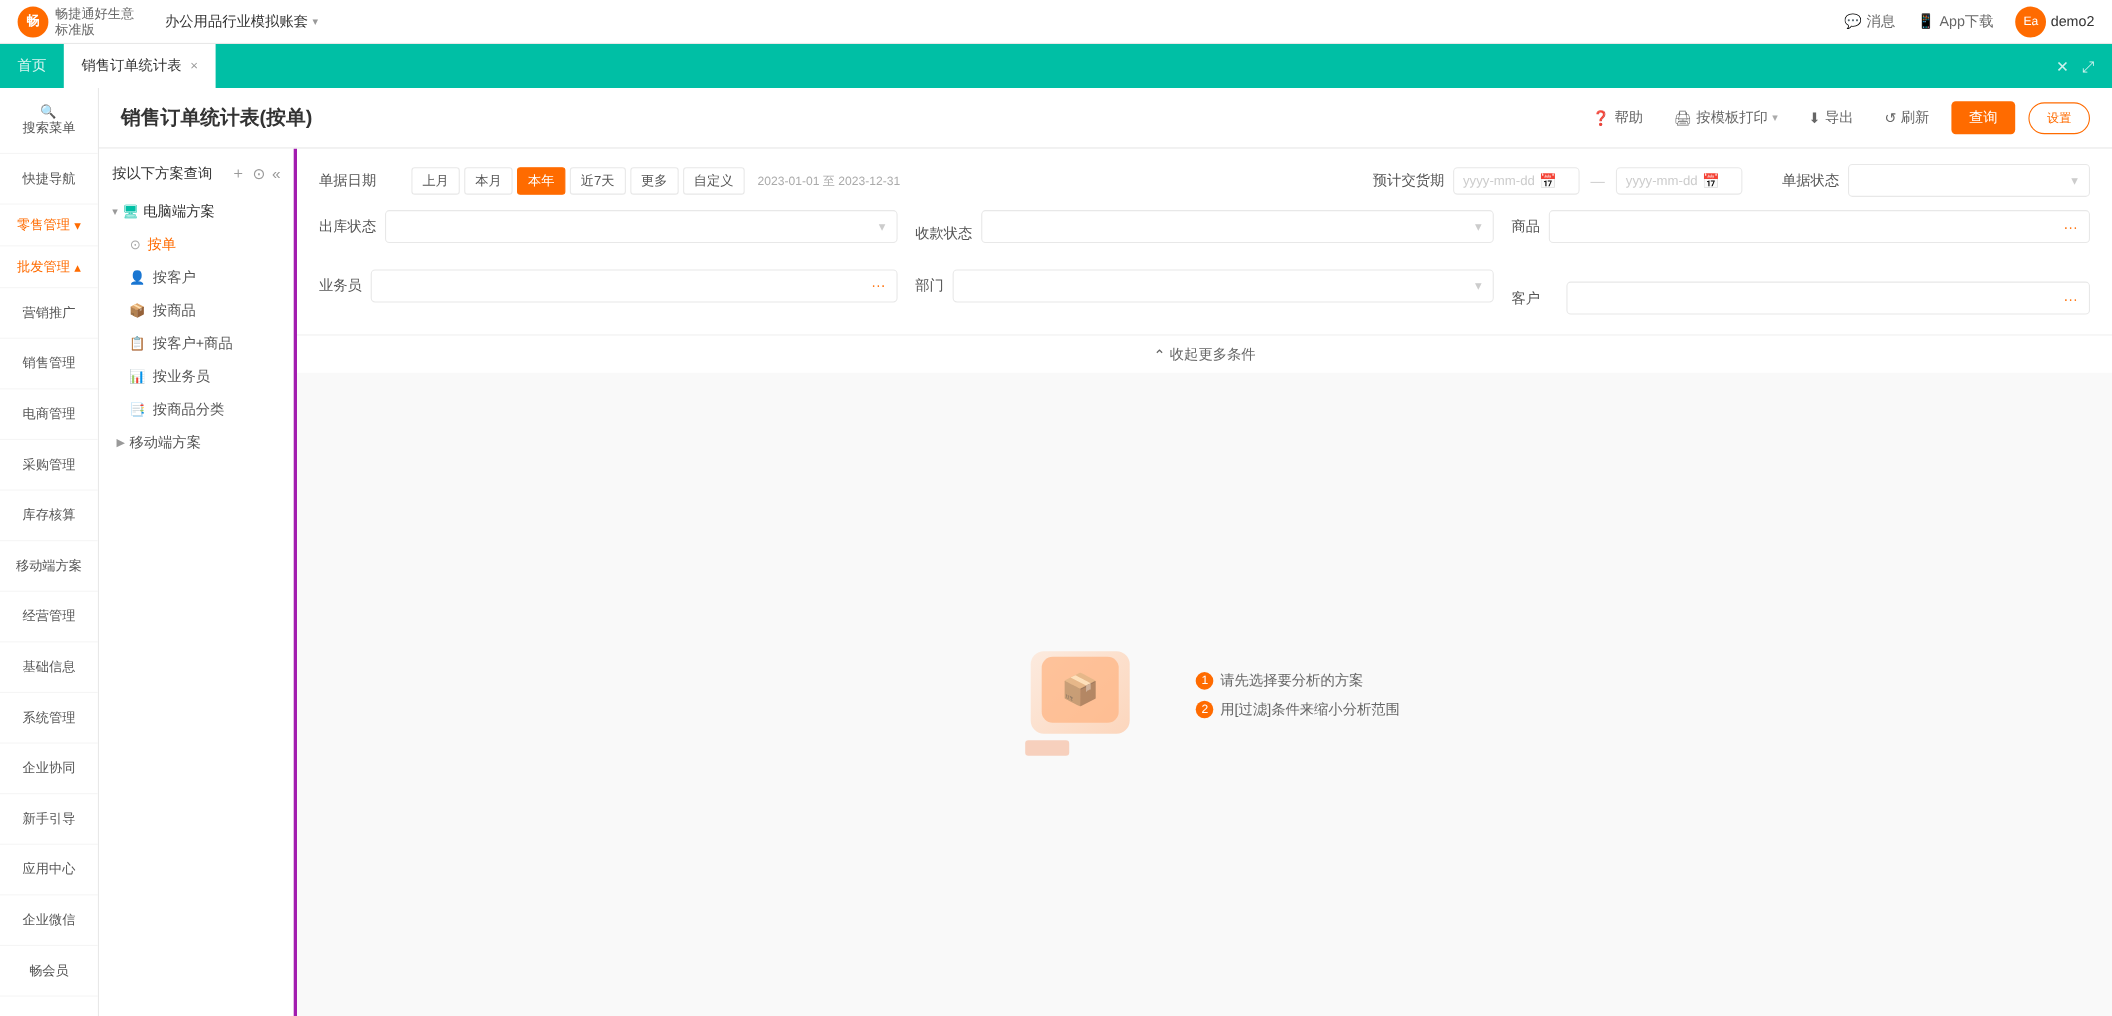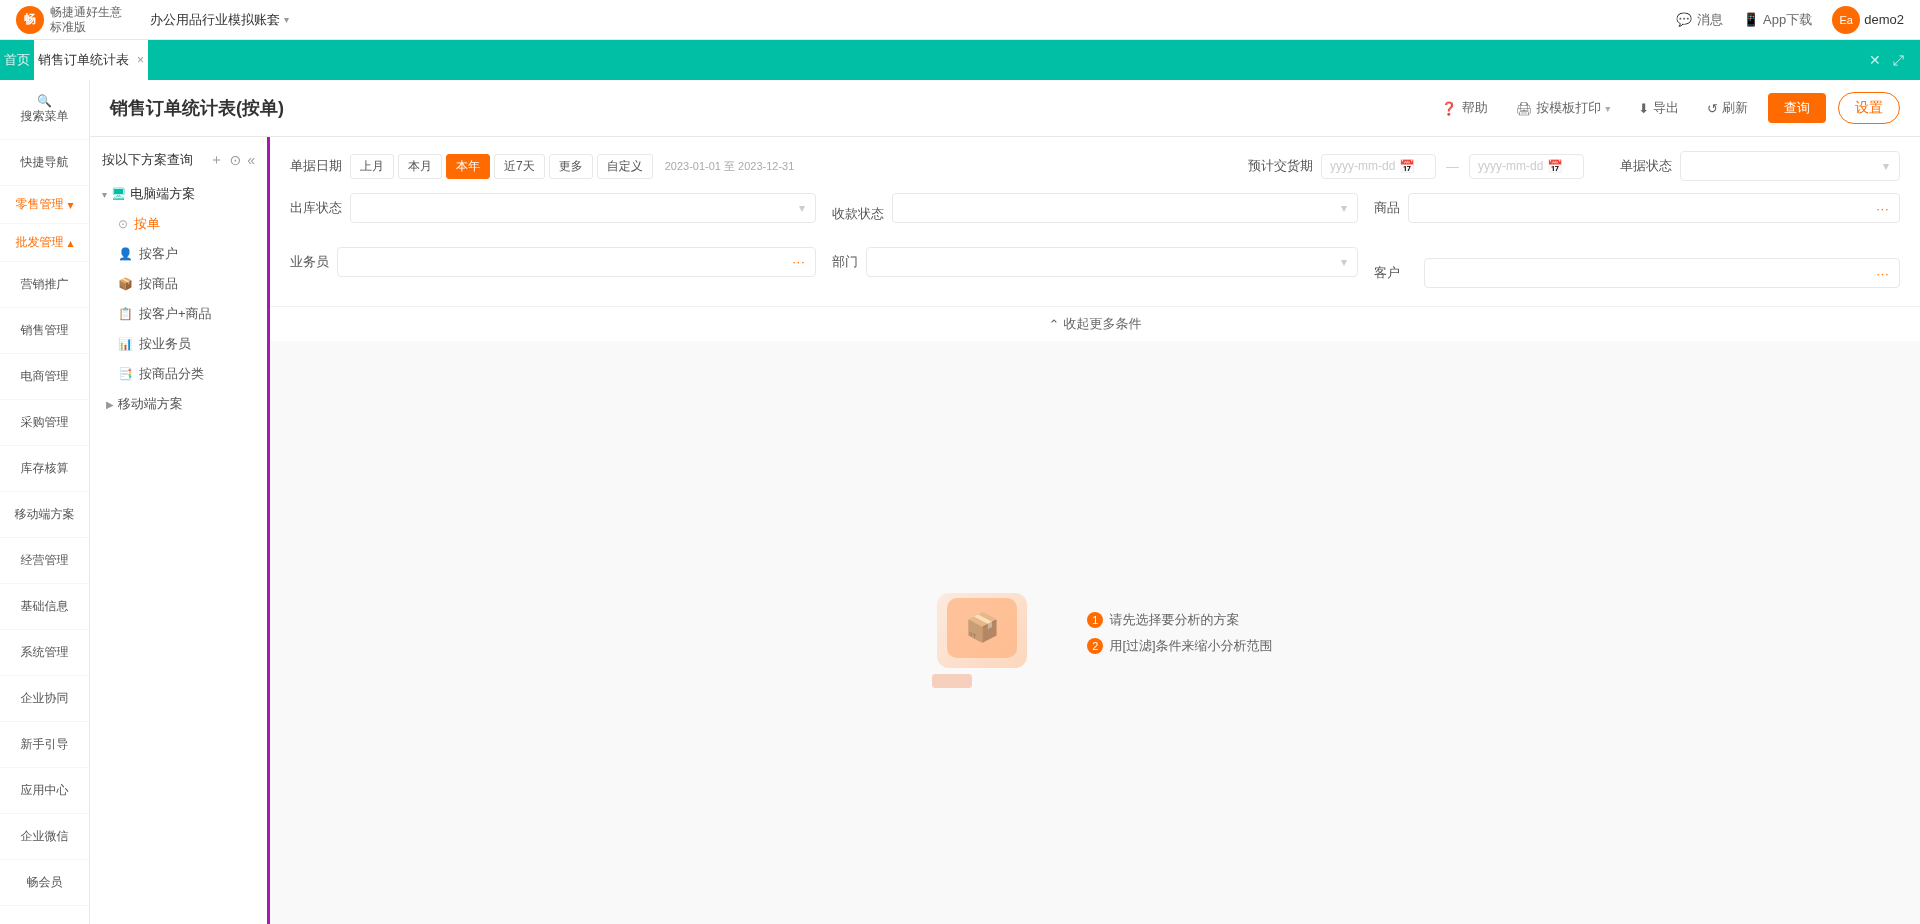--- a/index.html
+++ b/index.html
@@ -13,21 +13,21 @@
     .logo-text { font-size: 12px; color: #666; line-height: 1.2; }
     .workspace-selector { display: flex; align-items: center; gap: 4px; font-size: 13px; color: #333; margin-left: 20px; cursor: pointer; }
     .workspace-selector .chevron { color: #999; font-size: 10px; }
     .top-bar-right { display: flex; align-items: center; gap: 20px; }
     .top-bar-btn { display: flex; align-items: center; gap: 4px; color: #666; font-size: 13px; cursor: pointer; }
     .user-avatar { width: 28px; height: 28px; background: #ff6b00; border-radius: 50%; display: flex; align-items: center; justify-content: center; color: white; font-size: 11px; overflow: hidden; }
     .user-name { font-size: 13px; color: #333; cursor: pointer; }
 
     
     .nav-tabs { background: #00bfa5; height: 40px; display: flex; align-items: center; flex-shrink: 0; }
-    .nav-tab { padding: 0 4px; height: 40px; display: flex; align-items: center; color: rgba(255,255,255,0.85); font-size: 13px; cursor: pointer; position: relative; }
+    .nav-tab { padding: 0 16px; height: 40px; display: flex; align-items: center; color: rgba(255,255,255,0.85); font-size: 13px; cursor: pointer; position: relative; }
     .nav-tab.active { background: #fff; color: #333; font-weight: 500; }
     .nav-tab .close-btn { margin-left: 8px; color: #999; font-size: 12px; cursor: pointer; }
     .window-controls { margin-left: auto; display: flex; align-items: center; gap: 12px; padding-right: 16px; }
     .window-ctrl-btn { color: rgba(255,255,255,0.8); cursor: pointer; font-size: 14px; }
 
     
     .main-layout { display: flex; flex: 1; overflow: hidden; }
 
     
     .sidebar { width: 90px; background: #fff; border-right: 1px solid #e8e8e8; display: flex; flex-direction: column; flex-shrink: 0; overflow-y: auto; }
@@ -36,21 +36,21 @@
 
     
     .content-area { flex: 1; display: flex; flex-direction: column; overflow: hidden; background: #f5f5f5; }
 
     
     .page-header { background: #fff; padding: 12px 20px; display: flex; align-items: center; justify-content: space-between; border-bottom: 1px solid #e8e8e8; flex-shrink: 0; }
     .page-title { font-size: 18px; font-weight: 600; color: #333; }
     .page-actions { display: flex; align-items: center; gap: 12px; }
     .page-action-btn { display: flex; align-items: center; gap: 4px; color: #666; font-size: 13px; cursor: pointer; padding: 4px 8px; border-radius: 4px; }
     .page-action-primary { background: #ff6b00; color: white; border: none; padding: 6px 16px; border-radius: 4px; font-size: 13px; cursor: pointer; }
-    .page-action-secondary { background: #fff; color: #ff6b00; border: 1px solid #ff6b00; padding: 6px 16px; border-radius: 16px; font-size: 14px; cursor: pointer; }
+    .page-action-secondary { background: #fff; color: #ff6b00; border: 1px solid #ff6b00; padding: 6px 16px; border-radius: 16px; font-size: 11px; cursor: pointer; }
 
     
     .body-wrapper { display: flex; flex: 1; overflow: hidden; }
 
     
     .scheme-panel { width: 180px; background: #fff; border-right: 3px solid #a21caf; flex-shrink: 0; padding: 8px 0; overflow-y: auto; }
     .scheme-panel-header { display: flex; align-items: center; justify-content: space-between; padding: 6px 12px; }
     .scheme-panel-title { font-size: 13px; color: #333; font-weight: 500; }
     .scheme-panel-icons { display: flex; gap: 6px; align-items: center; }
     .scheme-icon { color: #999; cursor: pointer; font-size: 14px; }
@@ -77,21 +77,21 @@
     .empty-visual-container { display: flex; align-items: center; gap: 40px; }
     .flex-gap-4 { display: flex; align-items: center; gap: 4px; }
 
     
     .filter-section { background: #fff; flex-shrink: 0; }
     .filter-inner { padding: 14px 20px 10px; }
     .filter-row-label { font-size: 13px; color: #555; white-space: nowrap; }
     .filter-field { flex: 1; border: 1px solid #e8e8e8; border-radius: 4px; padding: 5px 10px; font-size: 13px; color: #bbb; background: #fff; display: flex; align-items: center; justify-content: space-between; cursor: pointer; min-height: 30px; }
     .filter-field .icon-suffix { color: #ccc; font-size: 12px; }
     .filter-field .icon-orange { color: #ff6b00; font-size: 13px; }
-    .date-btns { display: flex; gap: 4px; align-items: center; }
+    .date-btns { display: flex; gap: 4px; align-items: center; margin-left: 24px; }
     .date-btn { padding: 3px 9px; border: 1px solid #e8e8e8; border-radius: 3px; font-size: 12px; color: #555; cursor: pointer; background: #fff; }
     .date-btn.active { background: #ff6b00; color: #fff; border-color: #ff6b00; }
     .date-input-box { border: 1px solid #e8e8e8; border-radius: 4px; padding: 4px 8px; min-width: 115px; display: flex; align-items: center; gap: 4px; cursor: pointer; }
     .date-input-box span { font-size: 12px; color: #ccc; }
     .date-input-box .cal { color: #ff6b00; font-size: 13px; }
     .separator { color: #ccc; padding: 0 2px; }
   </style>
 </head>
 <body>
 

